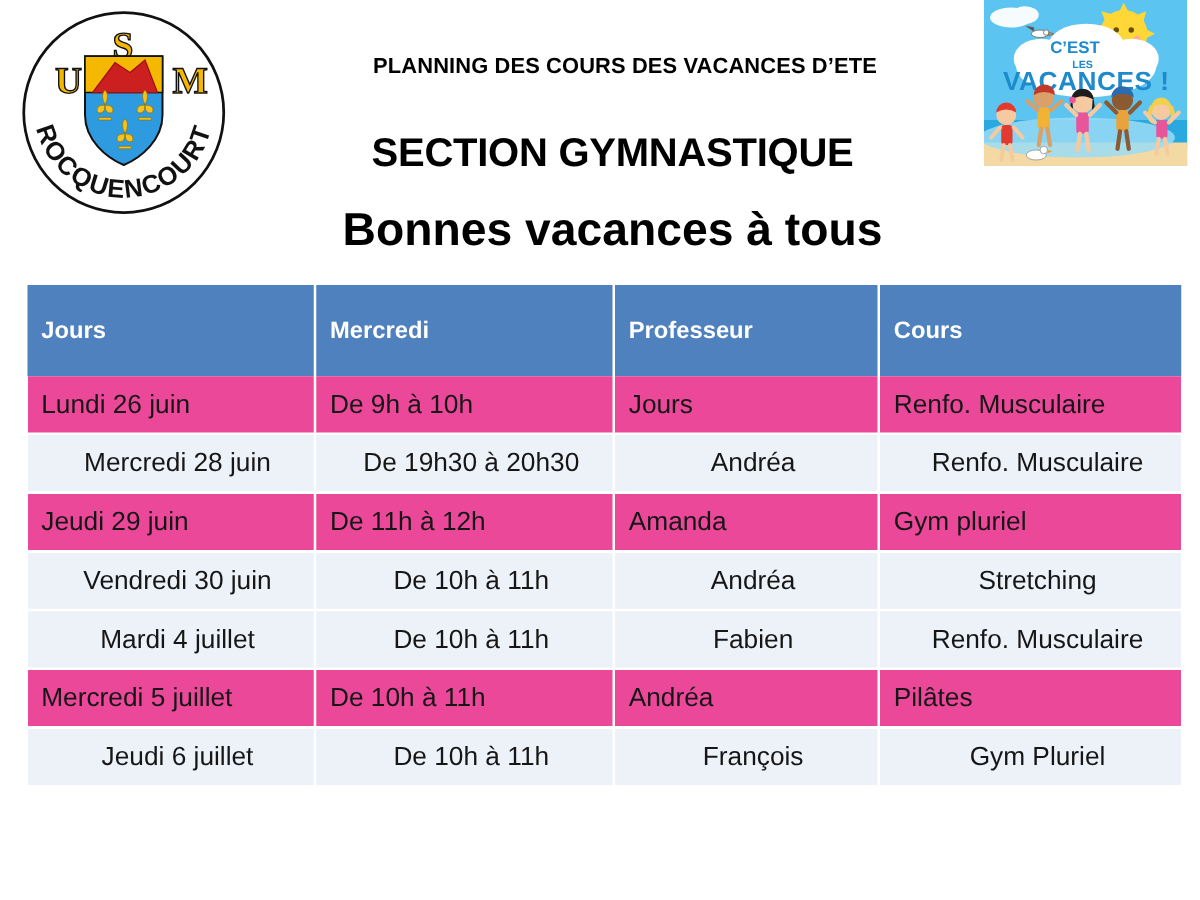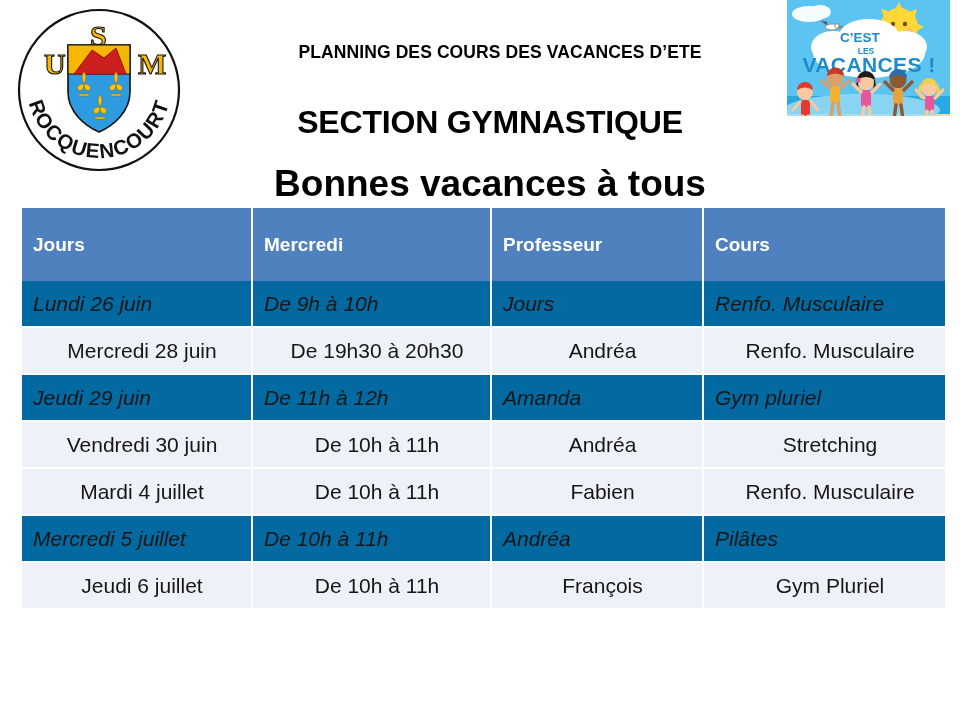--- a/index.html
+++ b/index.html
@@ -60,30 +60,30 @@
     font-weight: bold;
     white-space: nowrap;
   }
 
   
   #beach-banner {
     position: absolute;
     left: 787px;
     top: 0px;
     width: 163px;
-    height: 116px;
+    height: 133px;
     overflow: hidden;
   }
   #beach-banner svg { display:block; width: 163px; height: 133px; }
 
   
   #schedule-table {
     position: absolute;
     left: 22px;
-    top: 208px;
+    top: 228px;
     width: 923px;
     border-collapse: collapse;
     table-layout: fixed;
   }
   #schedule-table col.c1 { width: 230px; }
   #schedule-table col.c2 { width: 239px; }
   #schedule-table col.c3 { width: 212px; }
   #schedule-table col.c4 { width: 242px; }
 
   #schedule-table thead th {
@@ -106,21 +106,21 @@
     text-align: left;
     height: 45px;
     padding: 0 0 0 11px;
     vertical-align: middle;
     border-right: 2px solid #ffffff;
     border-bottom: 2px solid #ffffff;
     white-space: nowrap;
     overflow: hidden;
   }
   #schedule-table tbody td:last-child { border-right: none; }
-  #schedule-table tbody tr.band td { background: #0369a1; font-style: italic; }
+  #schedule-table tbody tr.band td { background: #ec4899; }
   #schedule-table tbody tr.plain td { background: #EDF1F8; text-align: center; }
   #schedule-table tbody tr:last-child td { border-bottom: none; }
 
   sup.ord { font-size: 0.62em; vertical-align: super; line-height: 0; }
 </style>
 </head>
 <body>
 
 <div id="club-logo">
   <svg viewBox="0 0 174 174" xmlns="http://www.w3.org/2000/svg">

